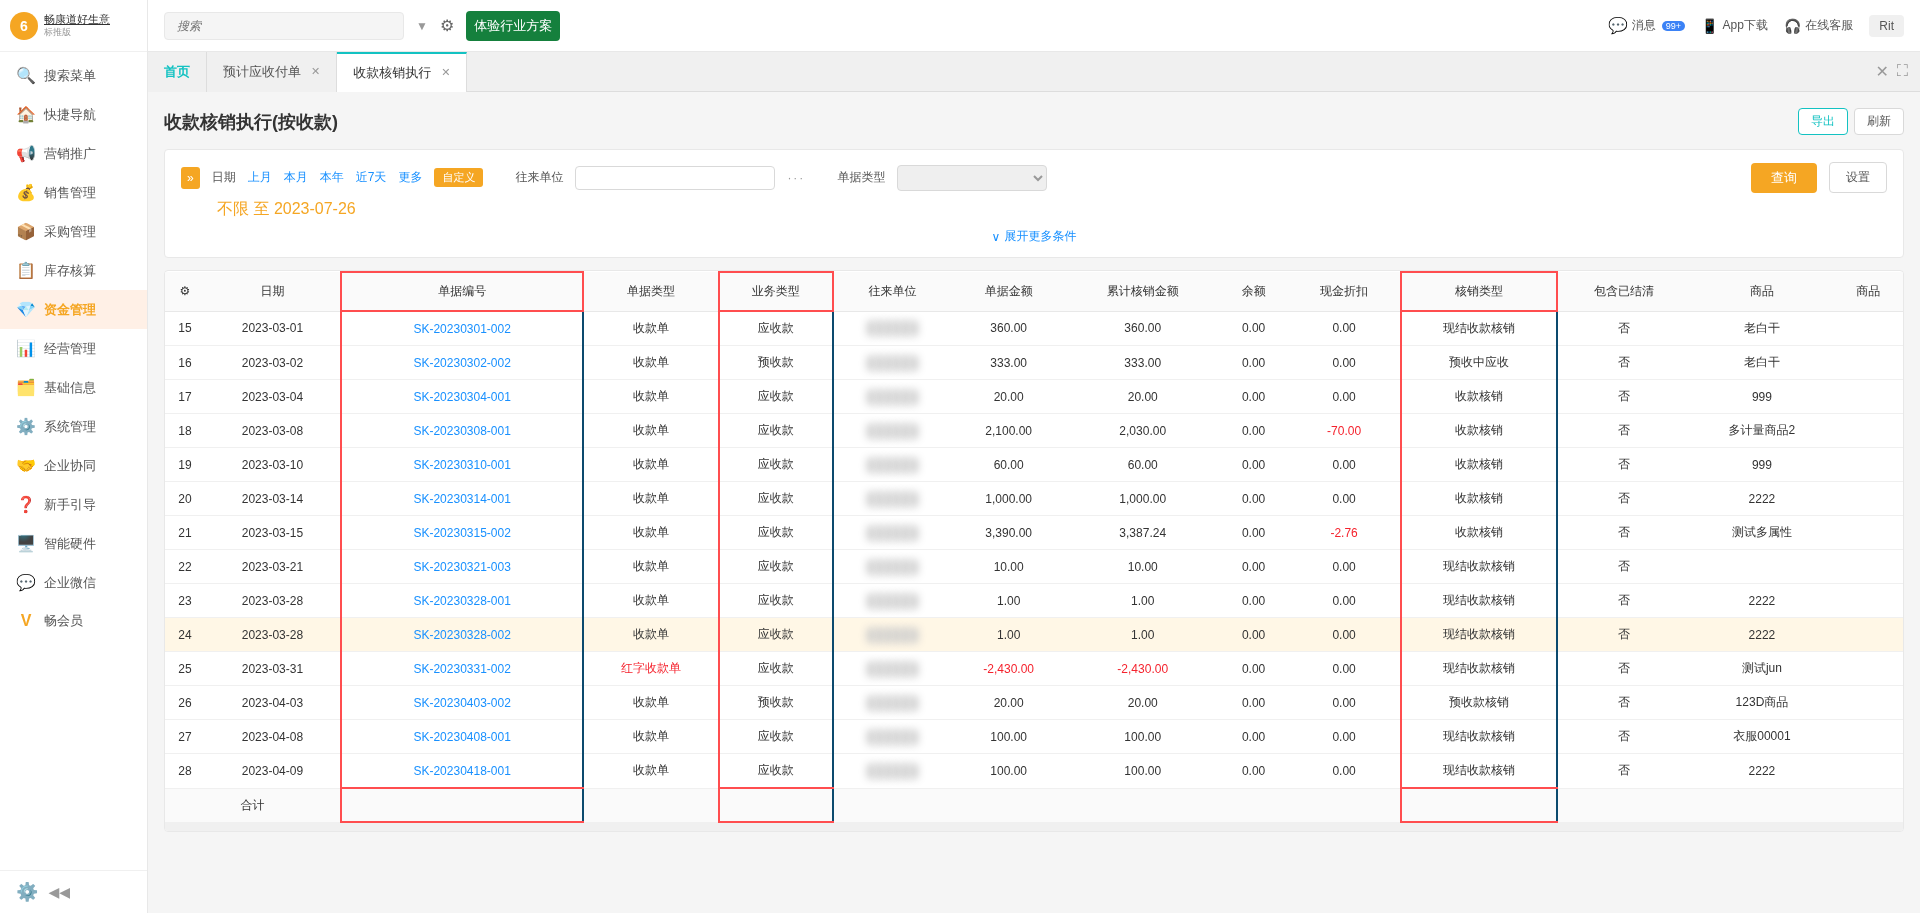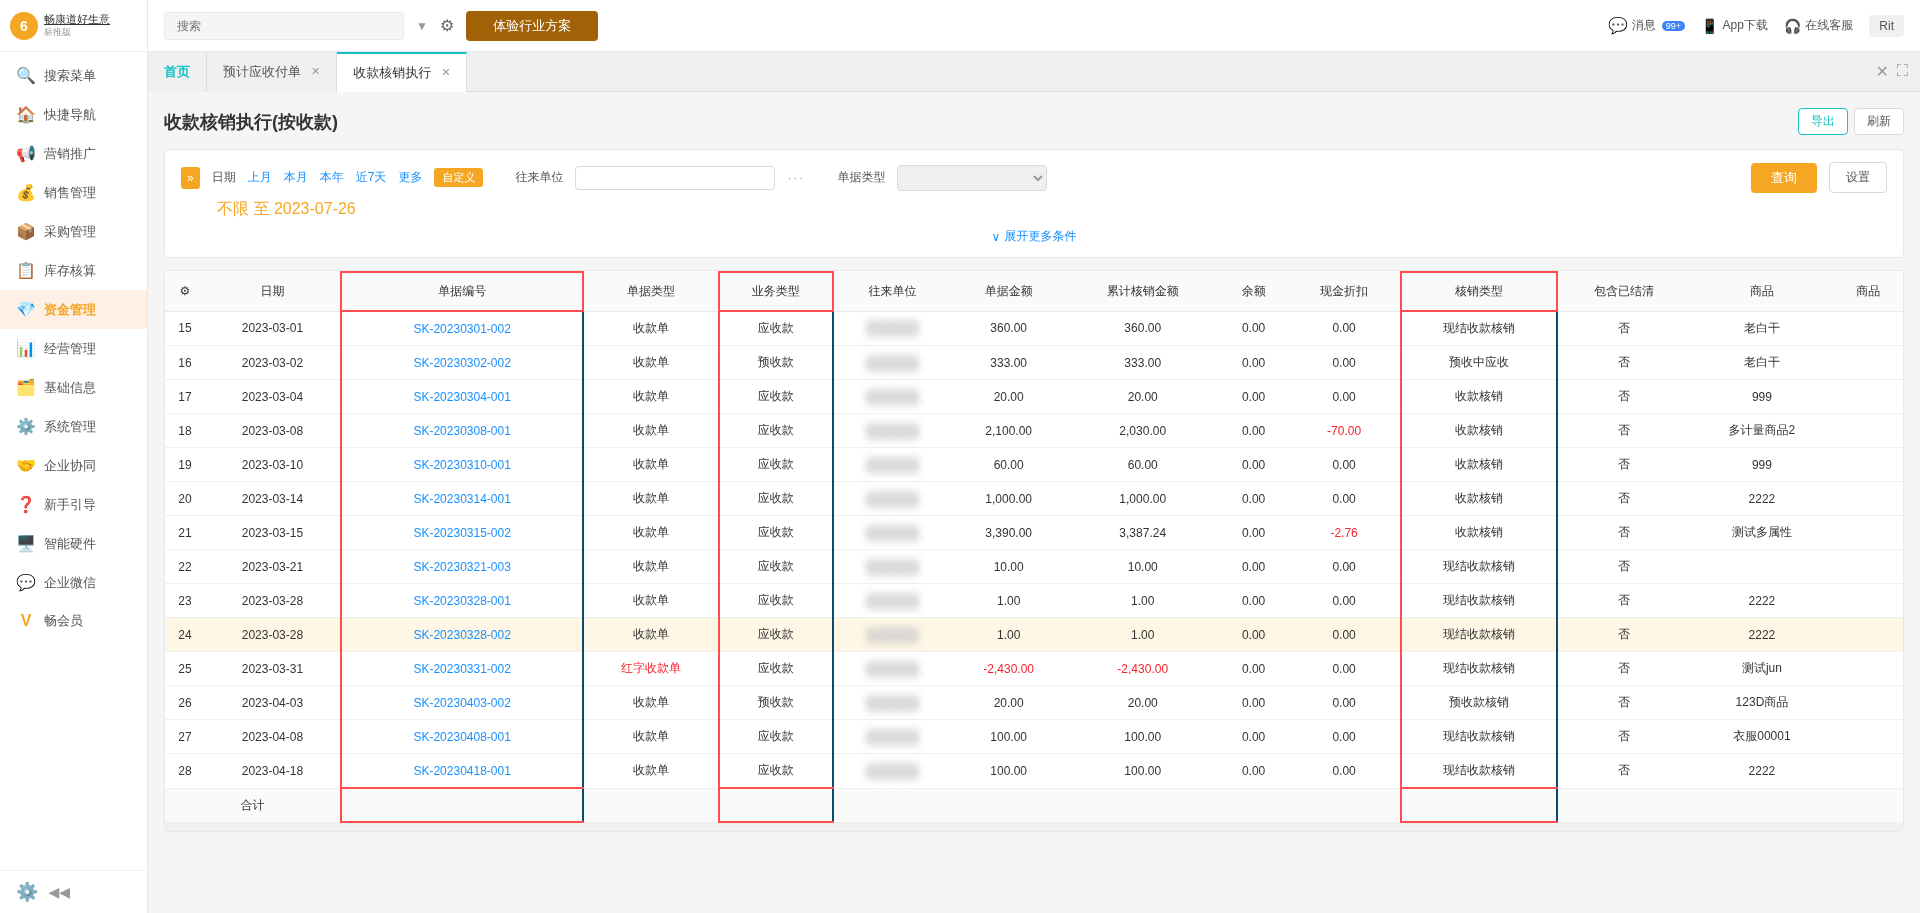--- a/index.html
+++ b/index.html
@@ -61,25 +61,26 @@
     }
     .topbar-search {
       flex: 1;
       background: #f5f5f5;
       border-radius: 4px;
       padding: 6px 12px;
       border: 1px solid #e8e8e8;
       font-size: 12px;
       color: #999;
       max-width: 240px;
+      font-style: italic;
     }
     .topbar-actions { display: flex; align-items: center; gap: 16px; margin-left: auto; }
     .topbar-btn {
-      background: #a16207; color: white; border: none;
-      padding: 6px 27px; border-radius: 4px; cursor: pointer; font-size: 13px;
+      background: #15803d; color: white; border: none;
+      padding: 6px 8px; border-radius: 4px; cursor: pointer; font-size: 13px;
     }
     .topbar-icon { font-size: 16px; color: #666; cursor: pointer; position: relative; }
     .badge {
       position: absolute; top: -6px; right: -8px;
       background: #3b82f6; color: white;
       font-size: 9px; border-radius: 8px; padding: 0 4px; min-width: 16px; text-align: center;
     }
 
     
     .tabbar {
@@ -604,21 +605,21 @@
                 <td>100.00</td>
                 <td>0.00</td>
                 <td>0.00</td>
                 <td class="col-red">现结收款核销</td>
                 <td>否</td>
                 <td>衣服00001</td>
                 <td></td>
               </tr>
               <tr>
                 <td>28</td>
-                <td>2023-04-18</td>
+                <td>2023-04-09</td>
                 <td class="col-red"><a href="#" class="link-text">SK-20230418-001</a></td>
                 <td>收款单</td>
                 <td class="col-red">应收款</td>
                 <td style="color: transparent; text-shadow: rgb(204, 204, 204) 0px 0px 8px;">██████</td>
                 <td>100.00</td>
                 <td>100.00</td>
                 <td>0.00</td>
                 <td>0.00</td>
                 <td class="col-red">现结收款核销</td>
                 <td>否</td>

